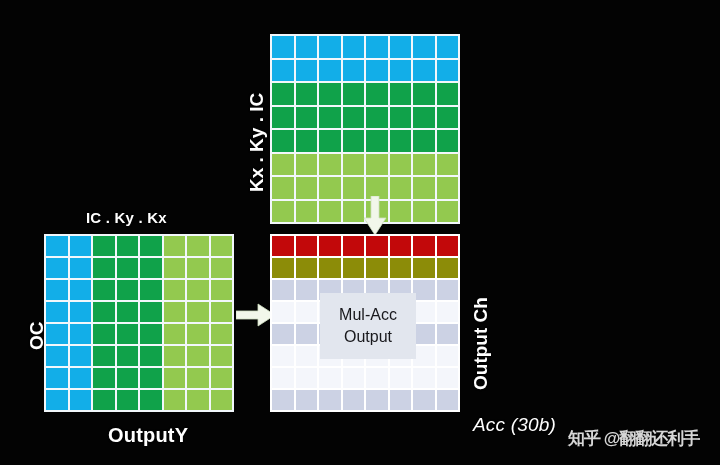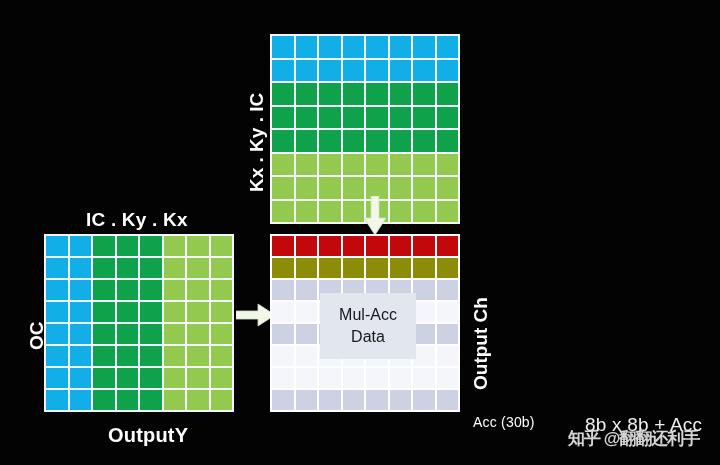--- a/index.html
+++ b/index.html
@@ -29,34 +29,35 @@
     letter-spacing: 0.2px;
     white-space: nowrap;
     text-shadow: 0 0 2px rgba(0,0,0,0.9);
   }
   #input-data-title {
     left: 310px; top: 8px;
     font-size: 21px;
   }
   #weights-title {
     left: 86px; top: 209px;
-    font-size: 19px;
+    font-size: 15px;
   }
   #weights-caption {
     left: 108px; top: 424px;
     font-size: 20px;
   }
   #output-caption {
     left: 270px; top: 424px;
     font-size: 20px;
   }
   #acc-note {
     left: 473px; top: 414px;
-    font-size: 14px;
+    font-size: 19px;
     font-weight: 400;
+    font-style: italic;
   }
   #mac-note {
     left: 585px; top: 414px;
     font-size: 19px;
     font-weight: 400;
     color: #efefef;
   }
 
   
   .vlabel {
@@ -371,27 +372,26 @@
       <div class="cell" style="background: rgb(204, 210, 228);"></div>
       <div class="cell" style="background: rgb(204, 210, 228);"></div>
       <div class="cell" style="background: rgb(204, 210, 228);"></div>
       <div class="cell" style="background: rgb(204, 210, 228);"></div>
       <div class="cell" style="background: rgb(204, 210, 228);"></div>
       <div class="cell" style="background: rgb(204, 210, 228);"></div>
     </div>
 
   <div id="mul-acc-box">
     <span>Mul-Acc</span>
-    <span>Data</span>
+    <span>Output</span>
   </div>
 
   <div class="vlabel" id="output-axis-label">Output Ch</div>
 
 
   <div class="label" id="acc-note">Acc (30b)</div>
 
-  <div class="label" id="mac-note">8b x 8b + Acc</div>
 
   <div id="watermark">
     <span>知乎 @翻翻还利手</span>
   </div>
 
 </div>
 
 </body></html>

